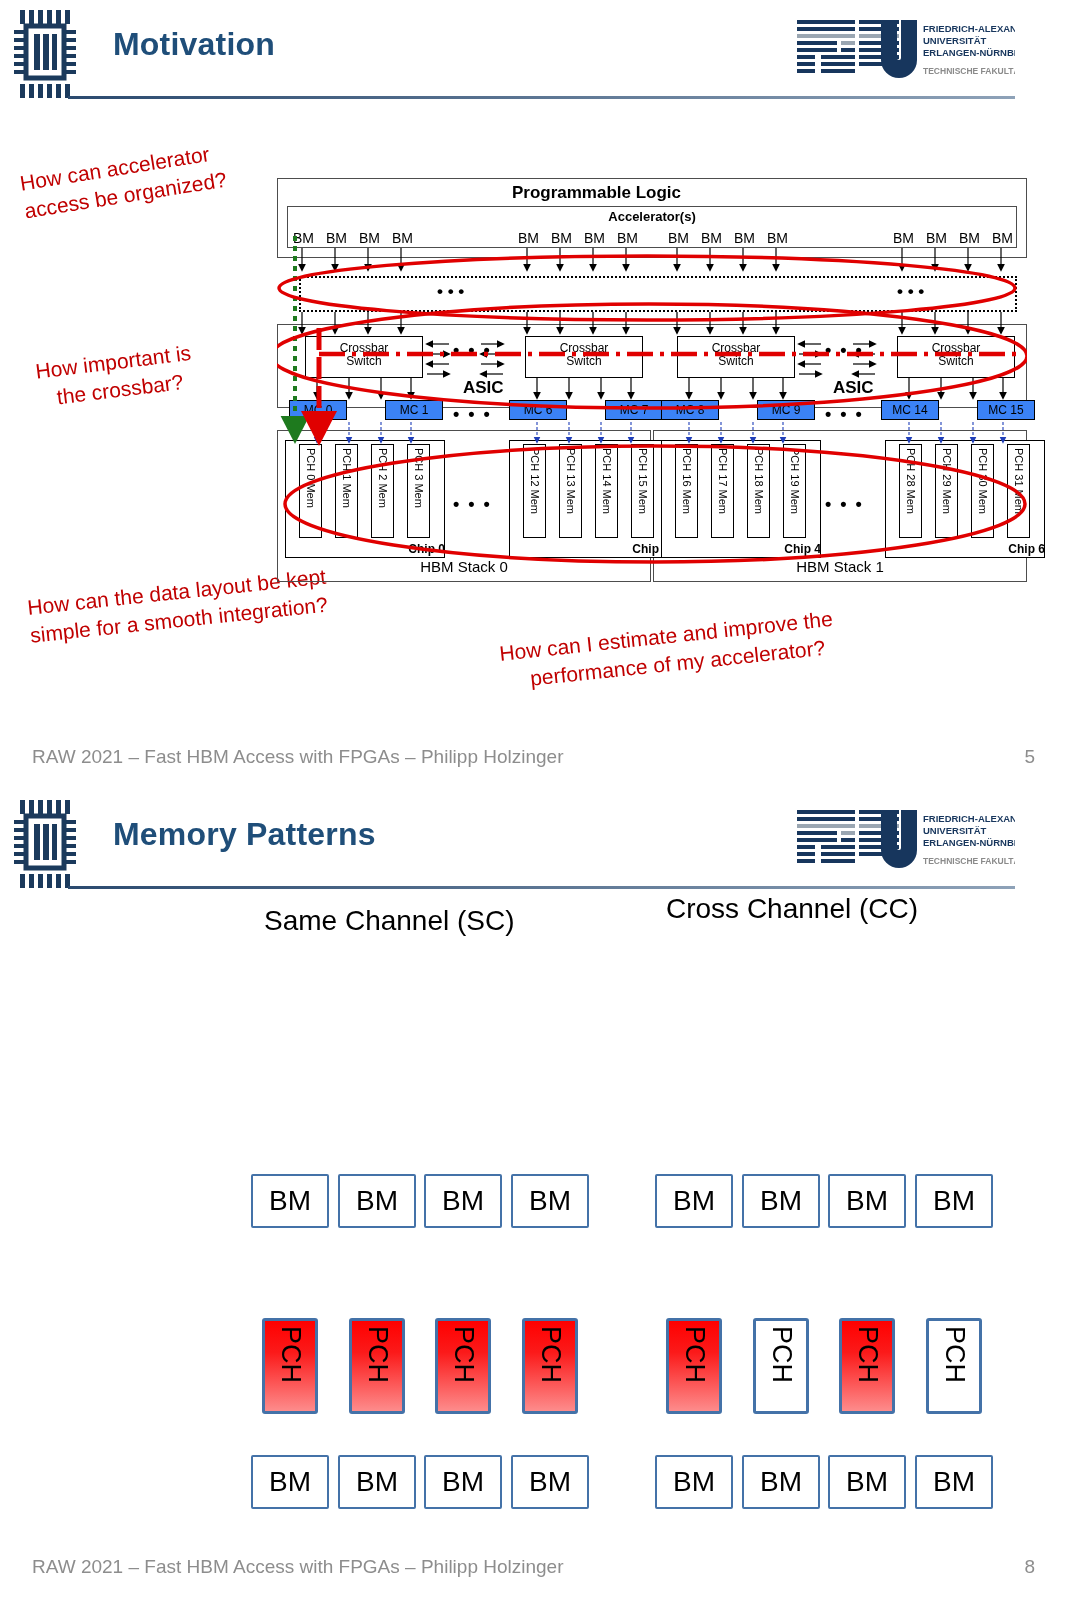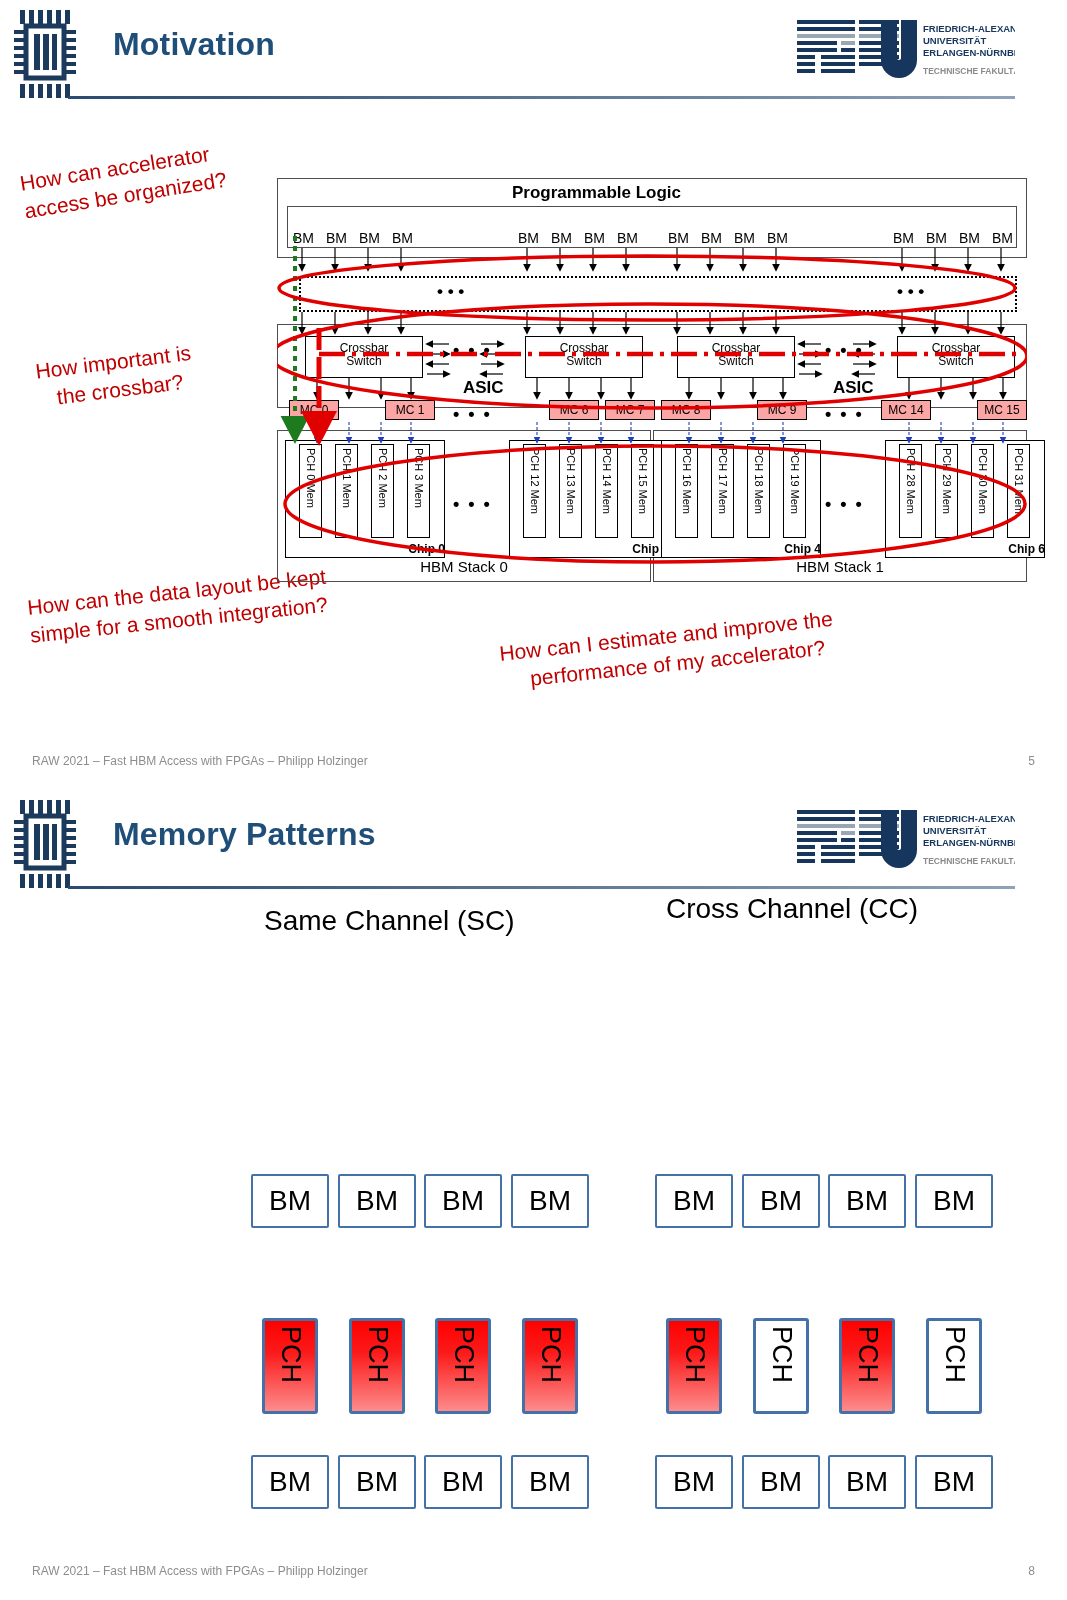--- a/index.html
+++ b/index.html
@@ -25,21 +25,21 @@
   .fau-logo { position: absolute; right: 52px; top: 16px; width: 220px; height: 66px; }
   .header-rule {
     position: absolute; left: 68px; right: 52px; top: 96px; height: 3px;
     background: linear-gradient(to right,#2b4a6f,#8ea2b8);
   }
 
   
   .slide-footer {
     position: absolute; left: 32px; right: 32px; bottom: 22px;
     display: flex; justify-content: space-between; align-items: baseline;
-    font-size: 12px; color: #8d8d8d; gap: 12px;
+    font-size: 19px; color: #8d8d8d; gap: 12px;
   }
 
   
   #diagram { position: absolute; left: 277px; top: 178px; width: 750px; height: 410px; }
   .dbox { position: absolute; border: 1.5px solid #4d4d4d; background: #fff; }
   .dlabel { position: absolute; font-weight: bold; color: #000; white-space: nowrap; }
 
   .pl-outer { left: 0; top: 0; width: 750px; height: 80px; }
   .pl-title { left: 0; top: 5px; width: 639px; text-align: center; font-size: 17px; }
   .acc-box  { left: 10px; top: 28px; width: 730px; height: 42px; }
@@ -51,22 +51,22 @@
               border: 2px dotted #000; background: #fff; }
   .mem-title{ left: 22px; top: 106px; width: 718px; text-align: center; font-size: 15px; }
   .mem-dots-l { left: 160px; top: 104px; font-size: 17px; font-weight: bold; }
   .mem-dots-r { left: 620px; top: 104px; font-size: 17px; font-weight: bold; }
 
   .asic-outer { left: 0; top: 146px; width: 750px; height: 84px; }
   .xbar { position: absolute; top: 158px; width: 118px; height: 42px;
           border: 1.5px solid #000; background: #fff;
           font-size: 12px; text-align: center; line-height: 1.1; padding-top: 5px; }
   .asic-lbl { font-size: 17px; font-weight: bold; position: absolute; top: 200px; }
-  .mc { position: absolute; top: 222px; width: 50px; height: 20px;
-        border: 1.5px solid #000; background:#fca5a5; font-size: 12px;
+  .mc { position: absolute; top: 222px; width: 58px; height: 20px;
+        border: 1.5px solid #000; background:#3b82f6; font-size: 12px;
         text-align: center; line-height: 18px; }
   .hbm-half { position: absolute; top: 252px; height: 152px; border: 1.5px solid #4d4d4d; }
   .chip { position: absolute; top: 262px; height: 118px; border: 1.5px solid #000; background: #fff; }
   .chip-name { position: absolute; font-size: 12px; font-weight: bold; text-align:right; }
   .pch { position: absolute; top: 266px; width: 23px; height: 94px;
          border: 1.2px solid #000; background: #fff; }
   .pch span {
     display:block; font-size: 11px; white-space: nowrap;
     transform: rotate(90deg); transform-origin: left top;
     position: absolute; left: 17px; top: 3px;
@@ -190,20 +190,21 @@
   <div class="annot" style="left:498px; top:640px; transform: rotate(-6deg); transform-origin: left top;">
     <div>How can I estimate and improve the</div>
     <div style="margin-left:28px">performance of my accelerator?</div>
   </div>
 
   <div id="diagram">
 
     <div class="dbox pl-outer"></div>
     <div class="dlabel pl-title">Programmable Logic</div>
     <div class="dbox acc-box"></div>
+    <div class="dlabel acc-title">Accelerator(s)</div>
 
     <div class="dbox mem-box"></div>
     <div class="dlabel mem-dots-l">• • •</div>
     <div class="dlabel mem-dots-r">• • •</div>
 
     <div class="dbox asic-outer"></div>
 
     <div class="xbar" style="left:28px;"><span>Crossbar</span><br><span>Switch</span></div>
     <div class="xbar" style="left:248px;"><span>Crossbar</span><br><span>Switch</span></div>
     <div class="xbar" style="left:400px;"><span>Crossbar</span><br><span>Switch</span></div>
@@ -222,21 +223,21 @@
     <div class="hbm-half" style="left:376px; width:374px;"></div>
     <div class="stack-lbl" style="left:0px;   width:374px;">HBM Stack 0</div>
     <div class="stack-lbl" style="left:376px; width:374px;">HBM Stack 1</div>
 
     <div class="dots3" style="left:176px; top:316px;">• • •</div>
     <div class="dots3" style="left:548px; top:316px;">• • •</div>
 
     <div id="dyn-mc">
         <div class="mc" style="left: 12px;">MC 0</div>
         <div class="mc" style="left: 108px;">MC 1</div>
-        <div class="mc" style="left: 232px; margin-left: 40px;">MC 6</div>
+        <div class="mc" style="left: 232px;">MC 6</div>
         <div class="mc" style="left: 328px;">MC 7</div>
         <div class="mc" style="left: 384px;">MC 8</div>
         <div class="mc" style="left: 480px;">MC 9</div>
         <div class="mc" style="left: 604px;">MC 14</div>
         <div class="mc" style="left: 700px;">MC 15</div>
       </div>
     <div id="dyn-bm">
         <div class="bm-label" style="left: 16px;">BM</div>
         <div class="bm-label" style="left: 49px;">BM</div>
         <div class="bm-label" style="left: 82px;">BM</div>

